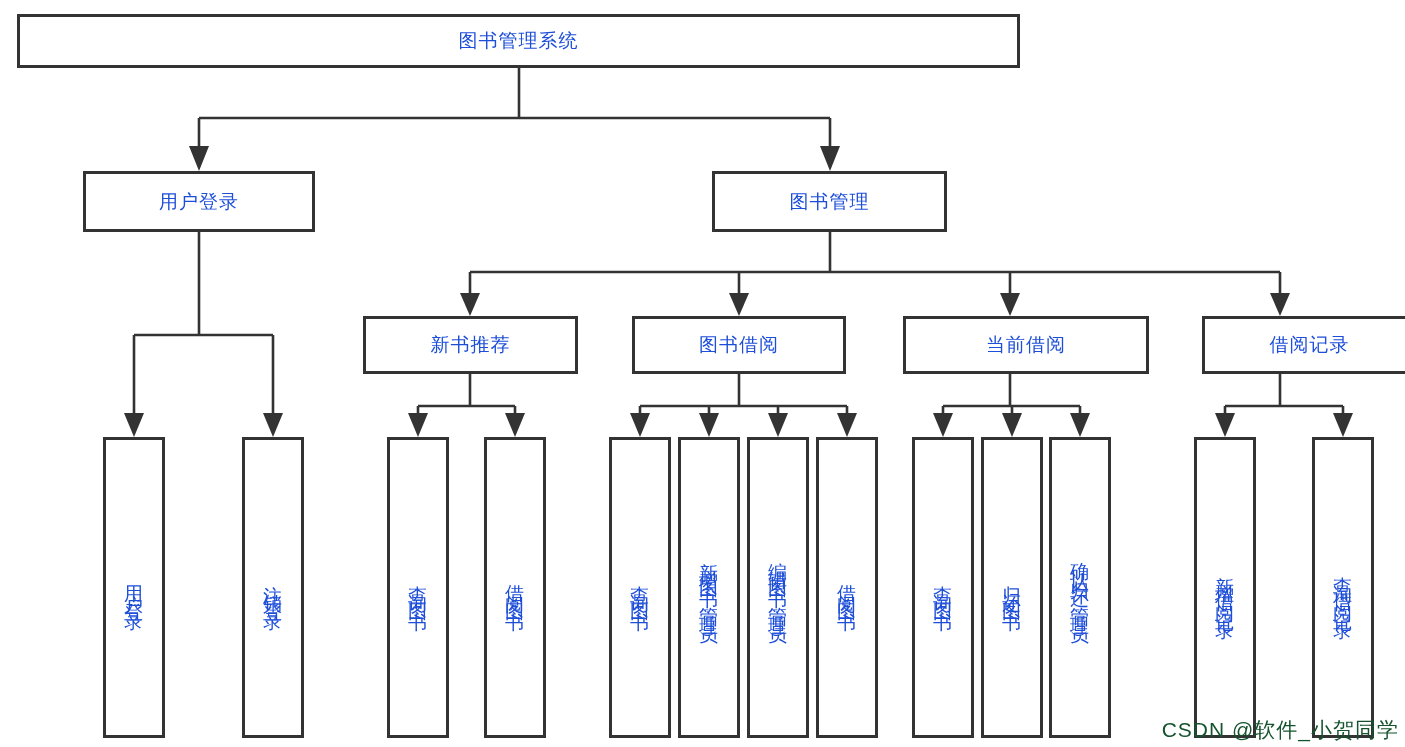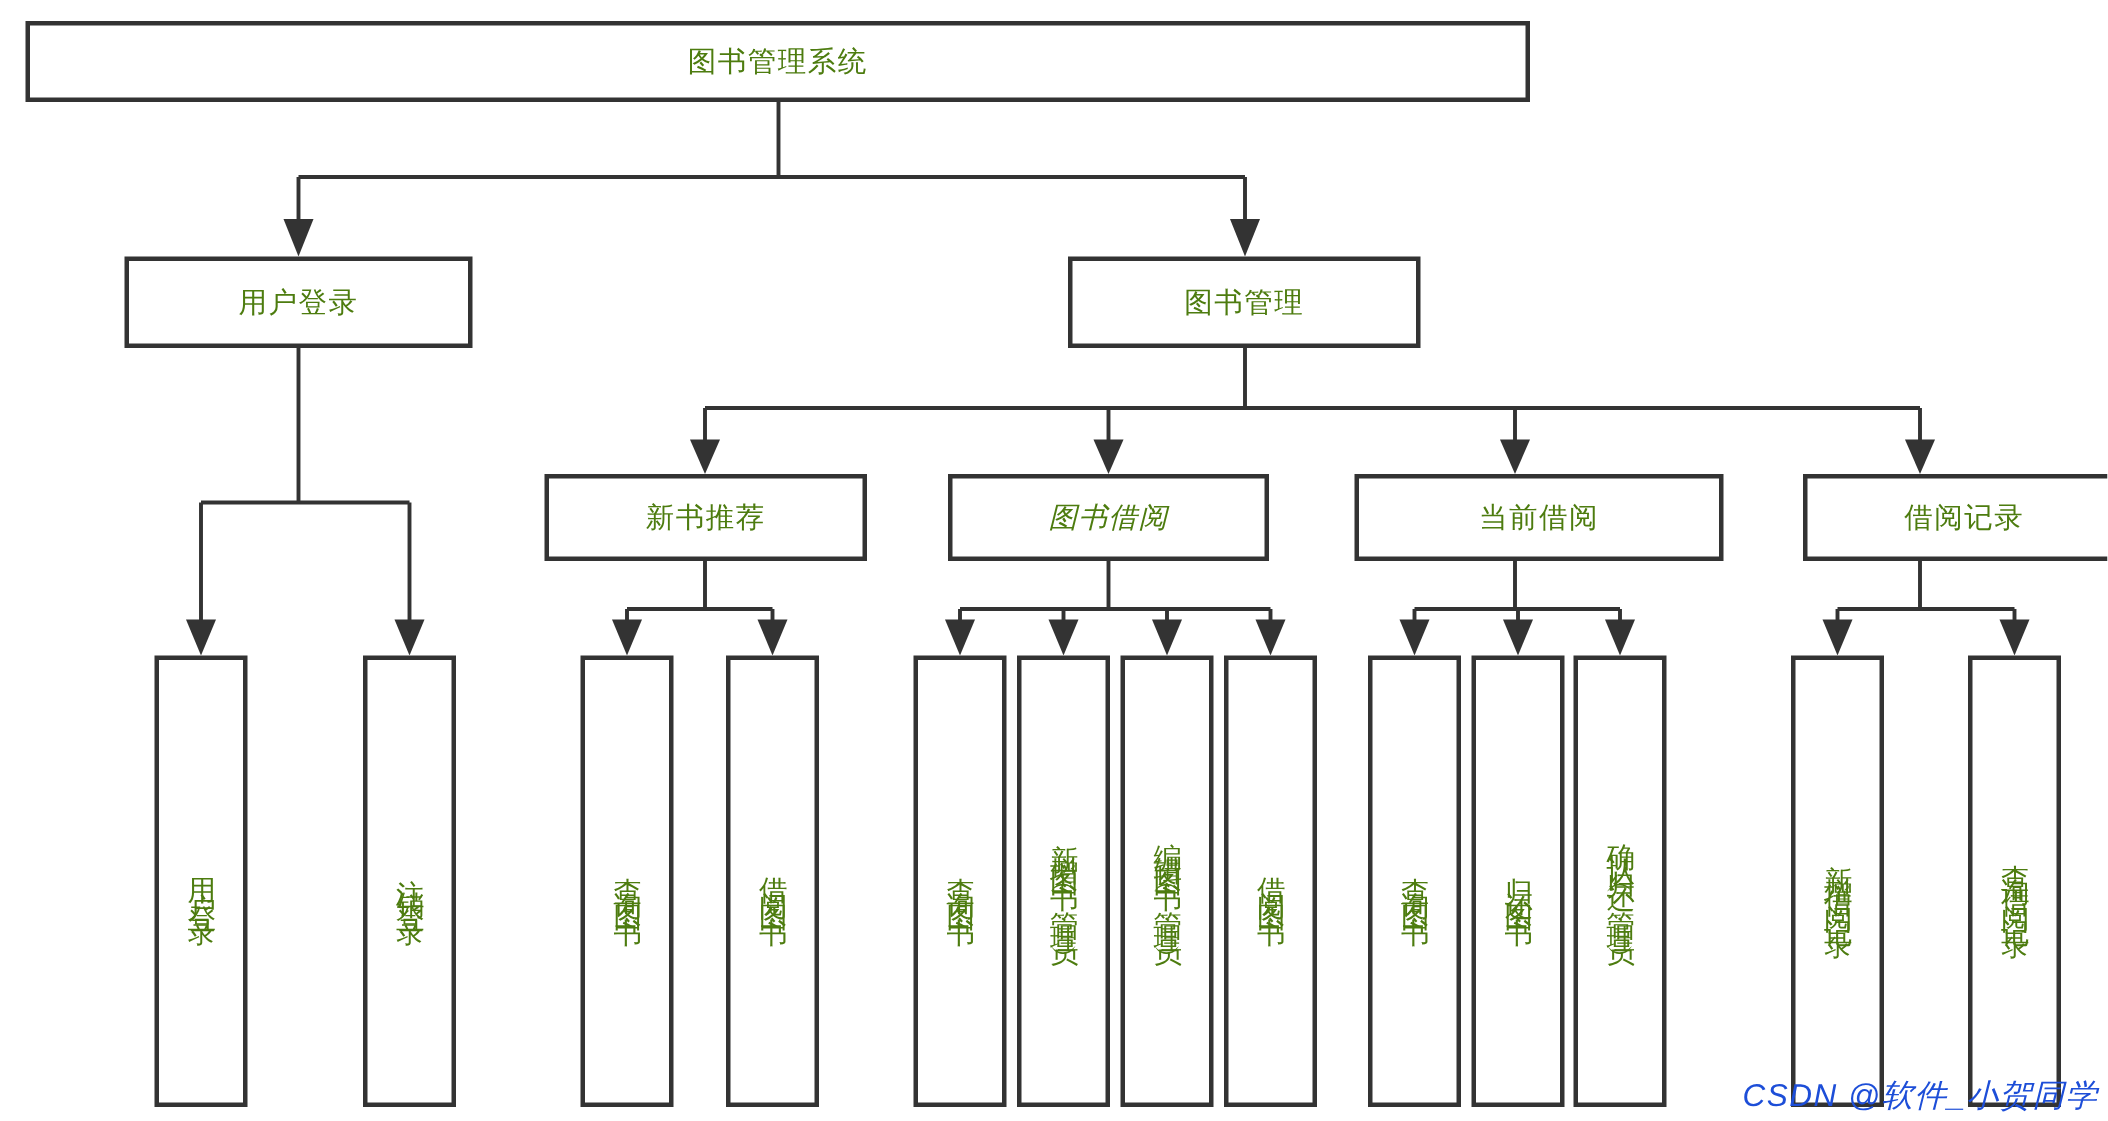--- a/index.html
+++ b/index.html
@@ -3,31 +3,31 @@
 <meta charset="utf-8">
 <style>
   html,body{margin:0;padding:0;background:#ffffff;}
   .canvas{
     position:relative;width:1405px;height:747px;background:#ffffff;
     font-family:"Liberation Sans","DejaVu Sans",sans-serif;overflow:hidden;
   }
   .connectors{position:absolute;left:0;top:0;z-index:1;}
   .box{
     position:absolute;box-sizing:border-box;background:#ffffff;
-    border:3px solid #333333;color:#4d7c0f;z-index:2;
+    border:3px solid #333333;color:#1d4ed8;z-index:2;
     display:flex;align-items:center;justify-content:center;
   }
   .hbox{font-size:19px;letter-spacing:1px;}
   .vbox{
     writing-mode:vertical-rl;text-orientation:mixed;
     font-size:19px;letter-spacing:9px;line-height:1;
   }
   .watermark{
     position:absolute;right:6px;bottom:3px;z-index:5;
-    font-size:21px;color:#1d4ed8;letter-spacing:1px;white-space:nowrap;font-style:italic;
+    font-size:21px;color:#14532d;letter-spacing:1px;white-space:nowrap;
   }
 </style>
 </head>
 <body>
 
 <div class="canvas">
 
   <svg class="connectors" width="1405" height="747" viewBox="0 0 1405 747">
     <g stroke="#333333" stroke-width="2.6" fill="none">
 
@@ -78,21 +78,21 @@
   <div class="box hbox" style="left:83px;top:171px;width:232px;height:61px;">
     <span>用户登录</span>
   </div>
   <div class="box hbox" style="left:712px;top:171px;width:235px;height:61px;">
     <span>图书管理</span>
   </div>
 
   <div class="box hbox" style="left:363px;top:316px;width:215px;height:58px;">
     <span>新书推荐</span>
   </div>
-  <div class="box hbox" style="left:632px;top:316px;width:214px;height:58px;font-style:italic;">
+  <div class="box hbox" style="left:632px;top:316px;width:214px;height:58px;">
     <span>图书借阅</span>
   </div>
   <div class="box hbox" style="left:903px;top:316px;width:246px;height:58px;">
     <span>当前借阅</span>
   </div>
   <div class="box hbox" style="left:1202px;top:316px;width:215px;height:58px;">
     <span>借阅记录</span>
   </div>
 
   <div class="box vbox" style="left:103px;top:437px;width:62px;height:301px;">

